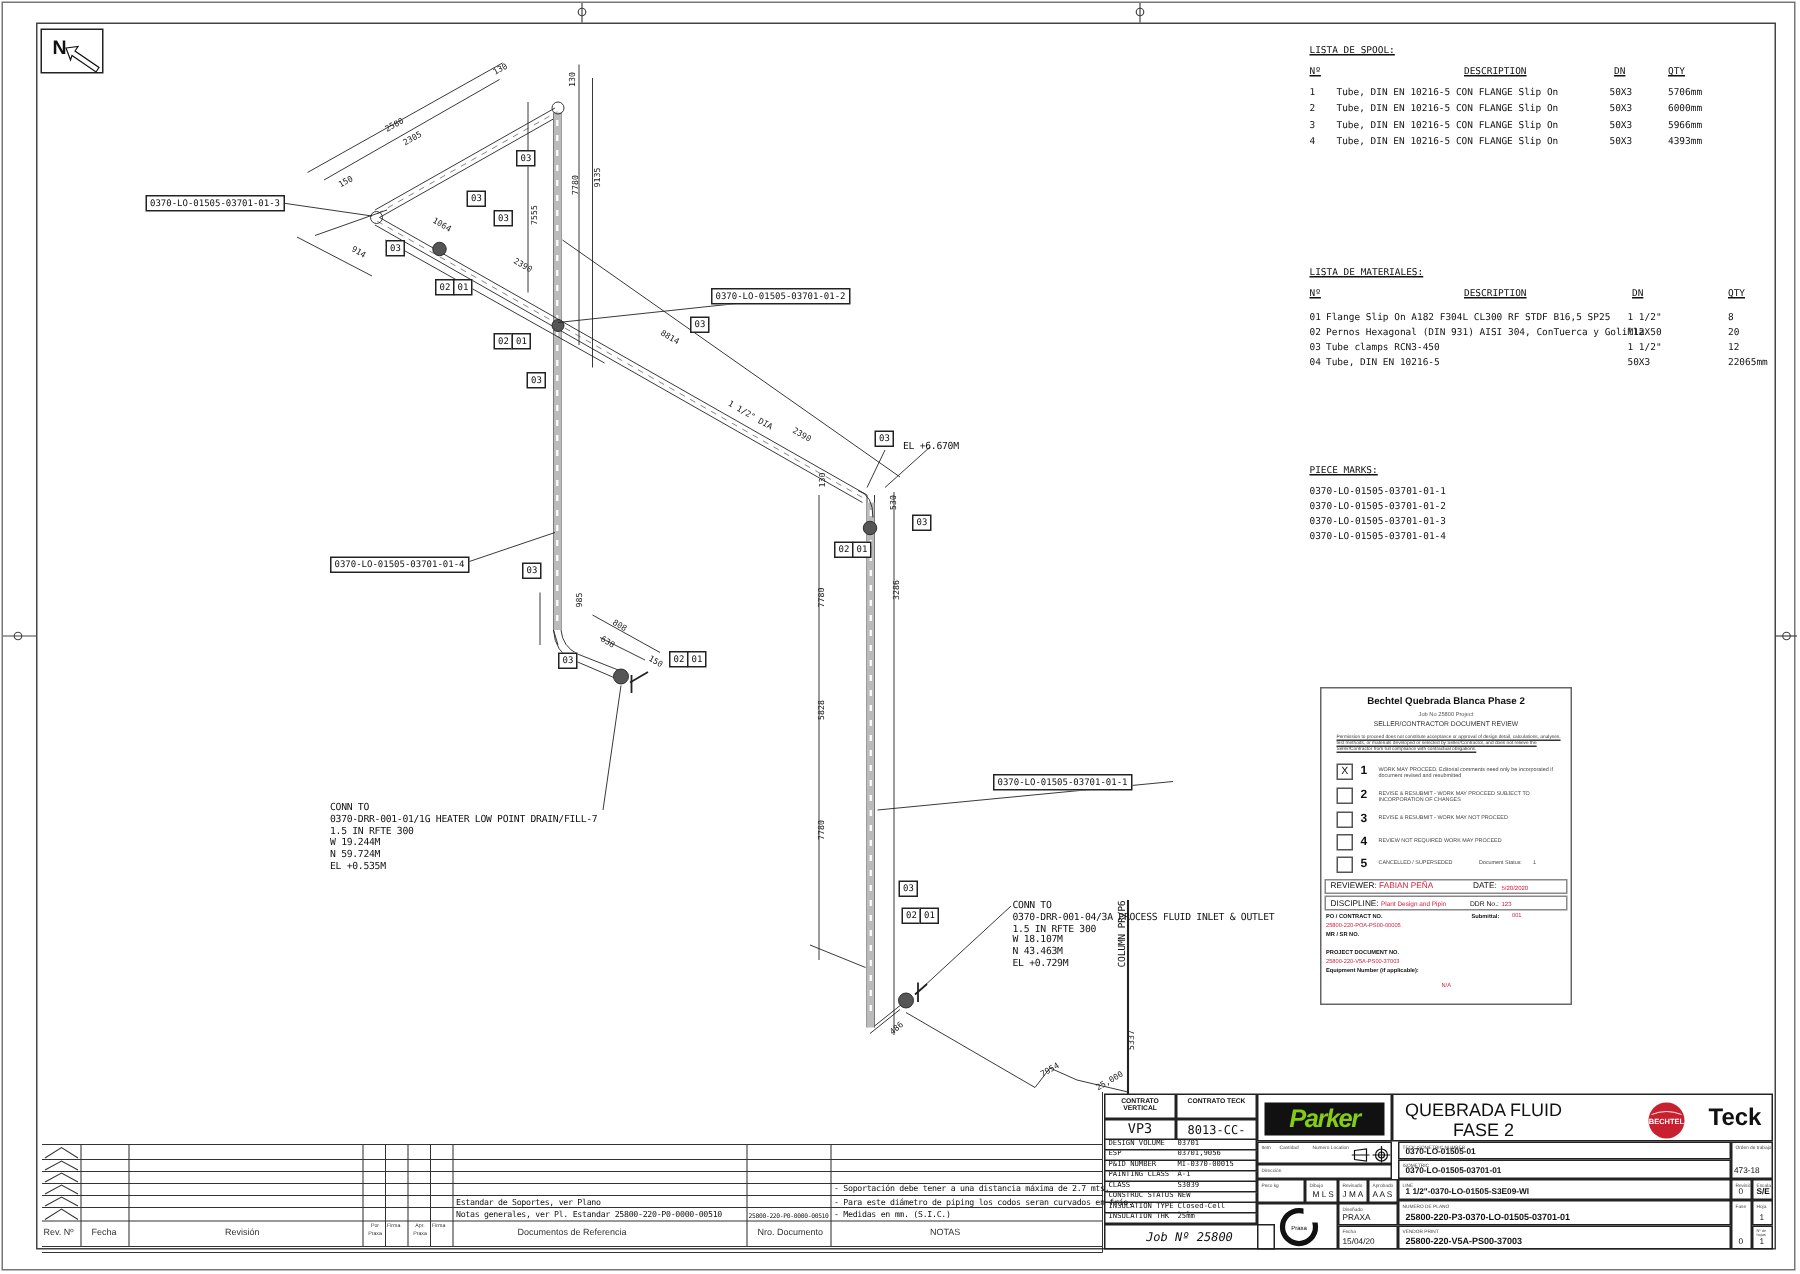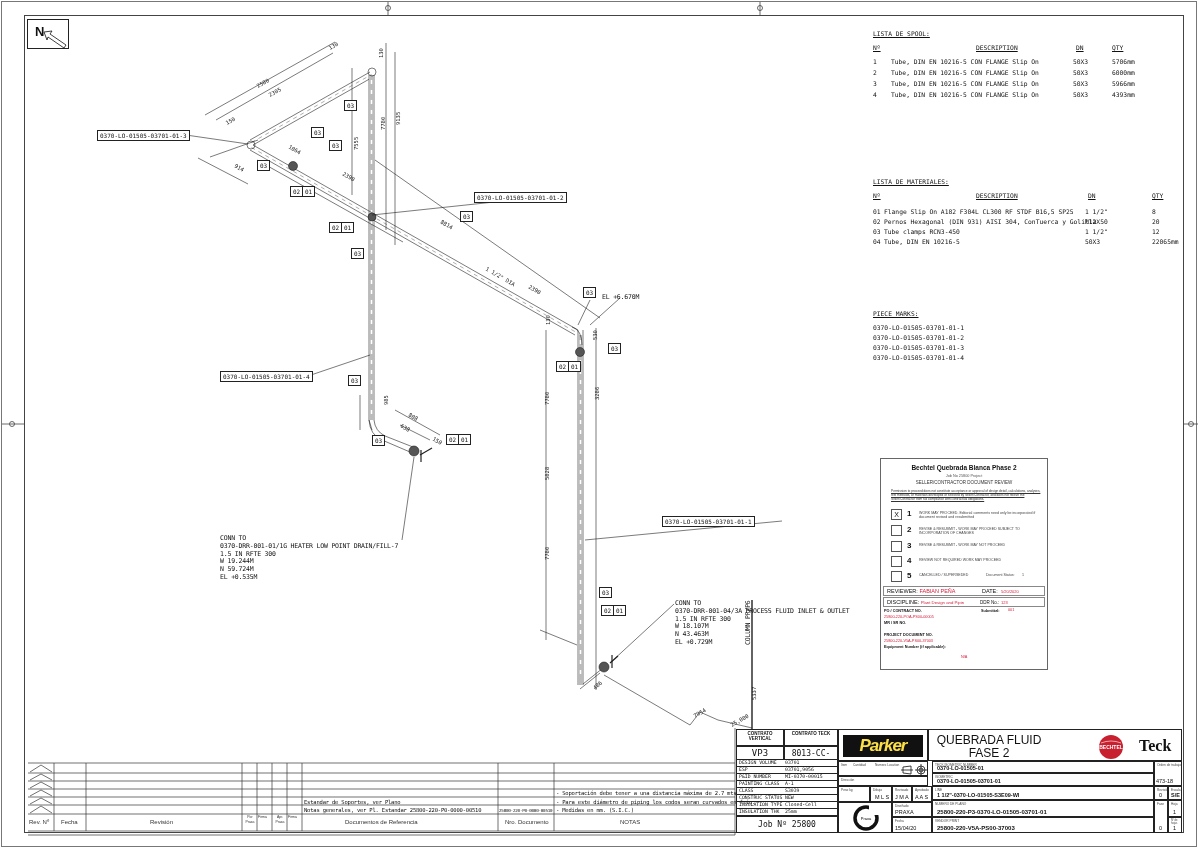--- a/index.html
+++ b/index.html
@@ -26,21 +26,21 @@
   .stamp .opt .num{position:absolute;left:16px;top:0;font-size:8px;font-weight:bold;}
   .stamp .opt .lbl{position:absolute;left:28px;top:2px;font-size:3.6px;color:#444;width:120px;line-height:4.3px;}
   .stamp .line{position:absolute;left:2px;right:2px;height:10px;border:1px solid #888;box-sizing:border-box;font-size:5.5px;line-height:9px;padding-left:3px;}
   .red{color:#d4213d;}
   .stamp .small{position:absolute;font-size:3.8px;}
   
   .tb{font-family:"Liberation Sans",sans-serif;}
   .cell{position:absolute;border:1px solid #222;box-sizing:border-box;overflow:hidden;}
   .lbl4{font-size:3.2px;color:#444;position:absolute;left:2px;top:1px;}
   .val6{font-size:5.5px;font-weight:bold;position:absolute;left:4px;bottom:1px;}
-  .parker{background:#111;color:#fde047;font-weight:bold;font-style:italic;font-size:22px;text-align:center;line-height:32px;letter-spacing:-1px;}
+  .parker{background:#111;color:#84cc16;font-weight:bold;font-style:italic;font-size:22px;text-align:center;line-height:32px;letter-spacing:-1px;}
 </style>
 </head>
 <body>
 
 <div class="abs frame-outer"></div>
 <div class="abs frame-inner"></div>
 
 <svg width="1200" height="849">
   <g stroke="#444" fill="none" stroke-width="0.8">
     <line x1="388" y1="2" x2="388" y2="15"></line>
@@ -414,21 +414,21 @@
       </div>
     <div class="cell" style="position:relative;height:7px;border-top:none;font-family:'DejaVu Sans Mono',monospace;font-size:4.8px;line-height:6px;">
         <span style="position:absolute;left:2px;">INSULATION TYPE</span>
         <span style="position:absolute;left:48px;">Closed-Cell Polymer</span>
       </div>
     <div class="cell" style="position:relative;height:7px;border-top:none;font-family:'DejaVu Sans Mono',monospace;font-size:4.8px;line-height:6px;">
         <span style="position:absolute;left:2px;">INSULATION THK</span>
         <span style="position:absolute;left:48px;">25mm</span>
       </div>
   </div>
-  <div class="cell" style="left:736px;top:816px;width:102px;height:17px;font-family:'DejaVu Sans Mono',monospace;font-size:8px;text-align:center;line-height:16px;">Job Nº 25800</div>
+  <div class="cell" style="left:736px;top:816px;width:114px;height:17px;font-family:'DejaVu Sans Mono',monospace;font-size:8px;text-align:center;line-height:16px;font-style:italic;">Job Nº 25800</div>
 
   <div class="cell" style="left:838px;top:729px;width:90px;height:32px;">
     <div class="parker" style="position:absolute;left:4px;top:5px;width:80px;height:22px;line-height:22px;font-size:17px;">Parker</div>
   </div>
 
   <div class="cell" style="left:838px;top:761px;width:90px;height:15px;">
     <span class="lbl4">Item</span>
     <span class="lbl4" style="left:14px;">Cantidad</span>
     <span class="lbl4" style="left:36px;">Numero Location</span>
     <svg width="28" height="12" style="left:62px;top:2px;">
@@ -481,21 +481,21 @@
   <div class="cell" style="left:928px;top:729px;width:254px;height:32px;">
     <div style="position:absolute;left:0;width:120px;top:4px;text-align:center;font-size:12px;line-height:13px;">
       <div>QUEBRADA FLUID</div>
       <div>FASE 2</div>
     </div>
     <svg width="36" height="30" style="left:164px;top:1px;">
       <circle cx="18" cy="16" r="12" fill="#c8202f"></circle>
       <path d="M8,12 Q18,8 28,12" stroke="#fff" stroke-width="0.6" fill="none"></path>
       <text x="18" y="18" font-size="5" fill="#fff" text-anchor="middle" font-weight="bold" font-family="Liberation Sans, sans-serif">BECHTEL</text>
     </svg>
-    <div style="position:absolute;left:210px;top:7px;font-size:16px;font-weight:bold;font-family:Liberation Serif, serif;">Teck</div>
+    <div style="position:absolute;left:210px;top:7px;font-size:16px;font-weight:bold;">Teck</div>
   </div>
 
   <div class="cell" style="left:932px;top:761px;width:222px;height:12px;">
       <span class="lbl4">TECK ISOMETRIC NUMBER</span>
       <span class="val6">0370-LO-01505-01</span>
     </div>
   <div class="cell" style="left:932px;top:773px;width:222px;height:13px;">
       <span class="lbl4">ISOMETRIC</span>
       <span class="val6">0370-LO-01505-03701-01</span>
     </div>

